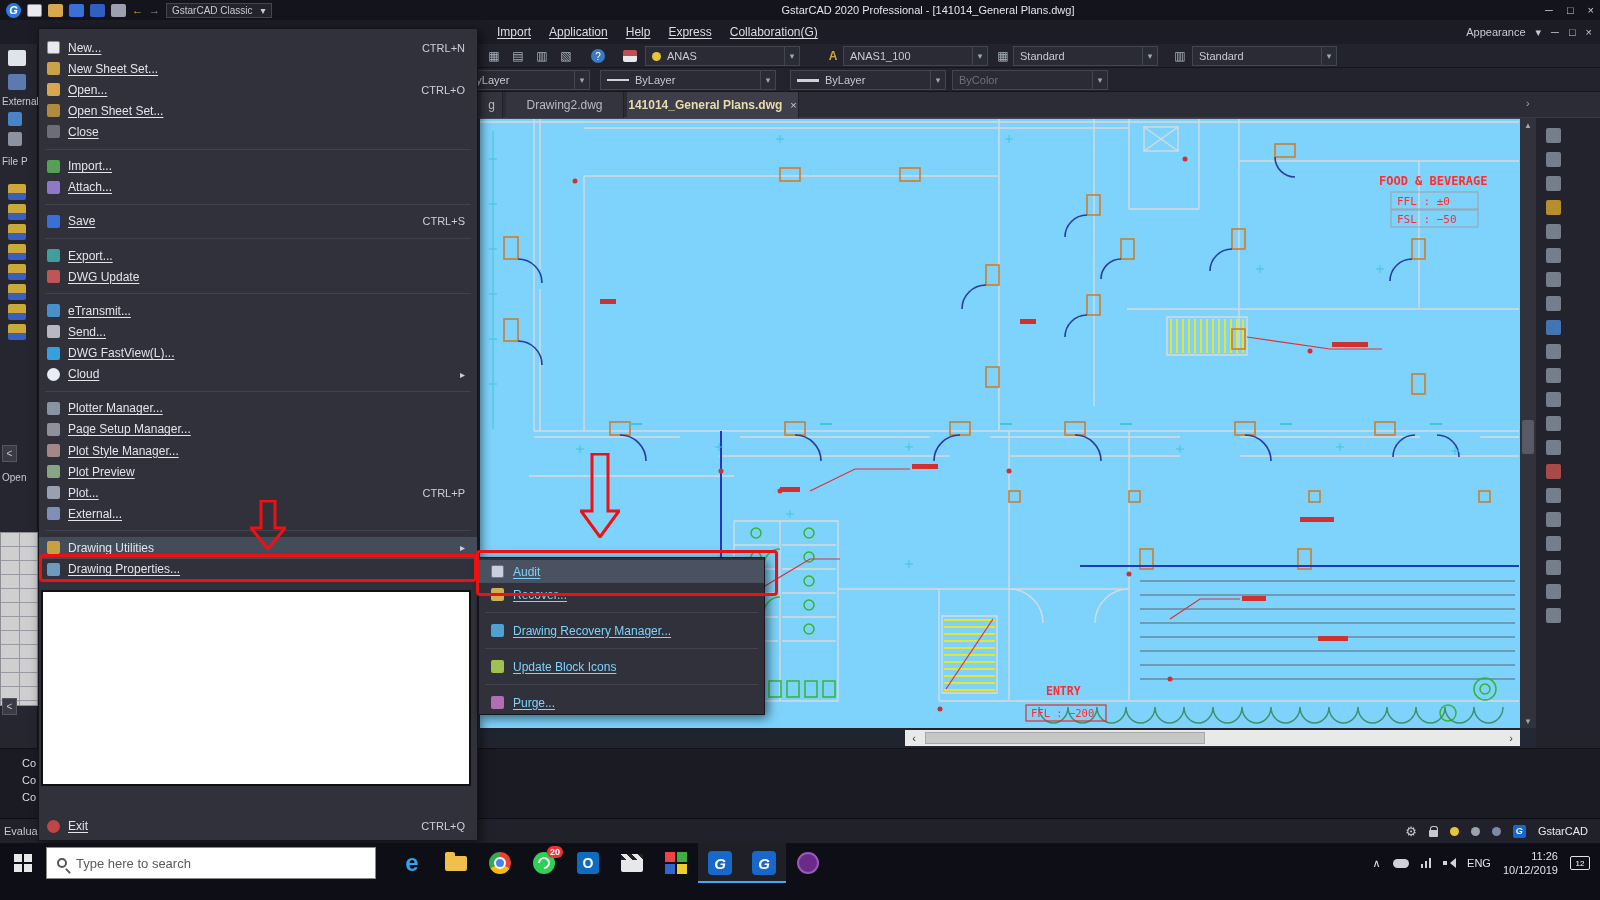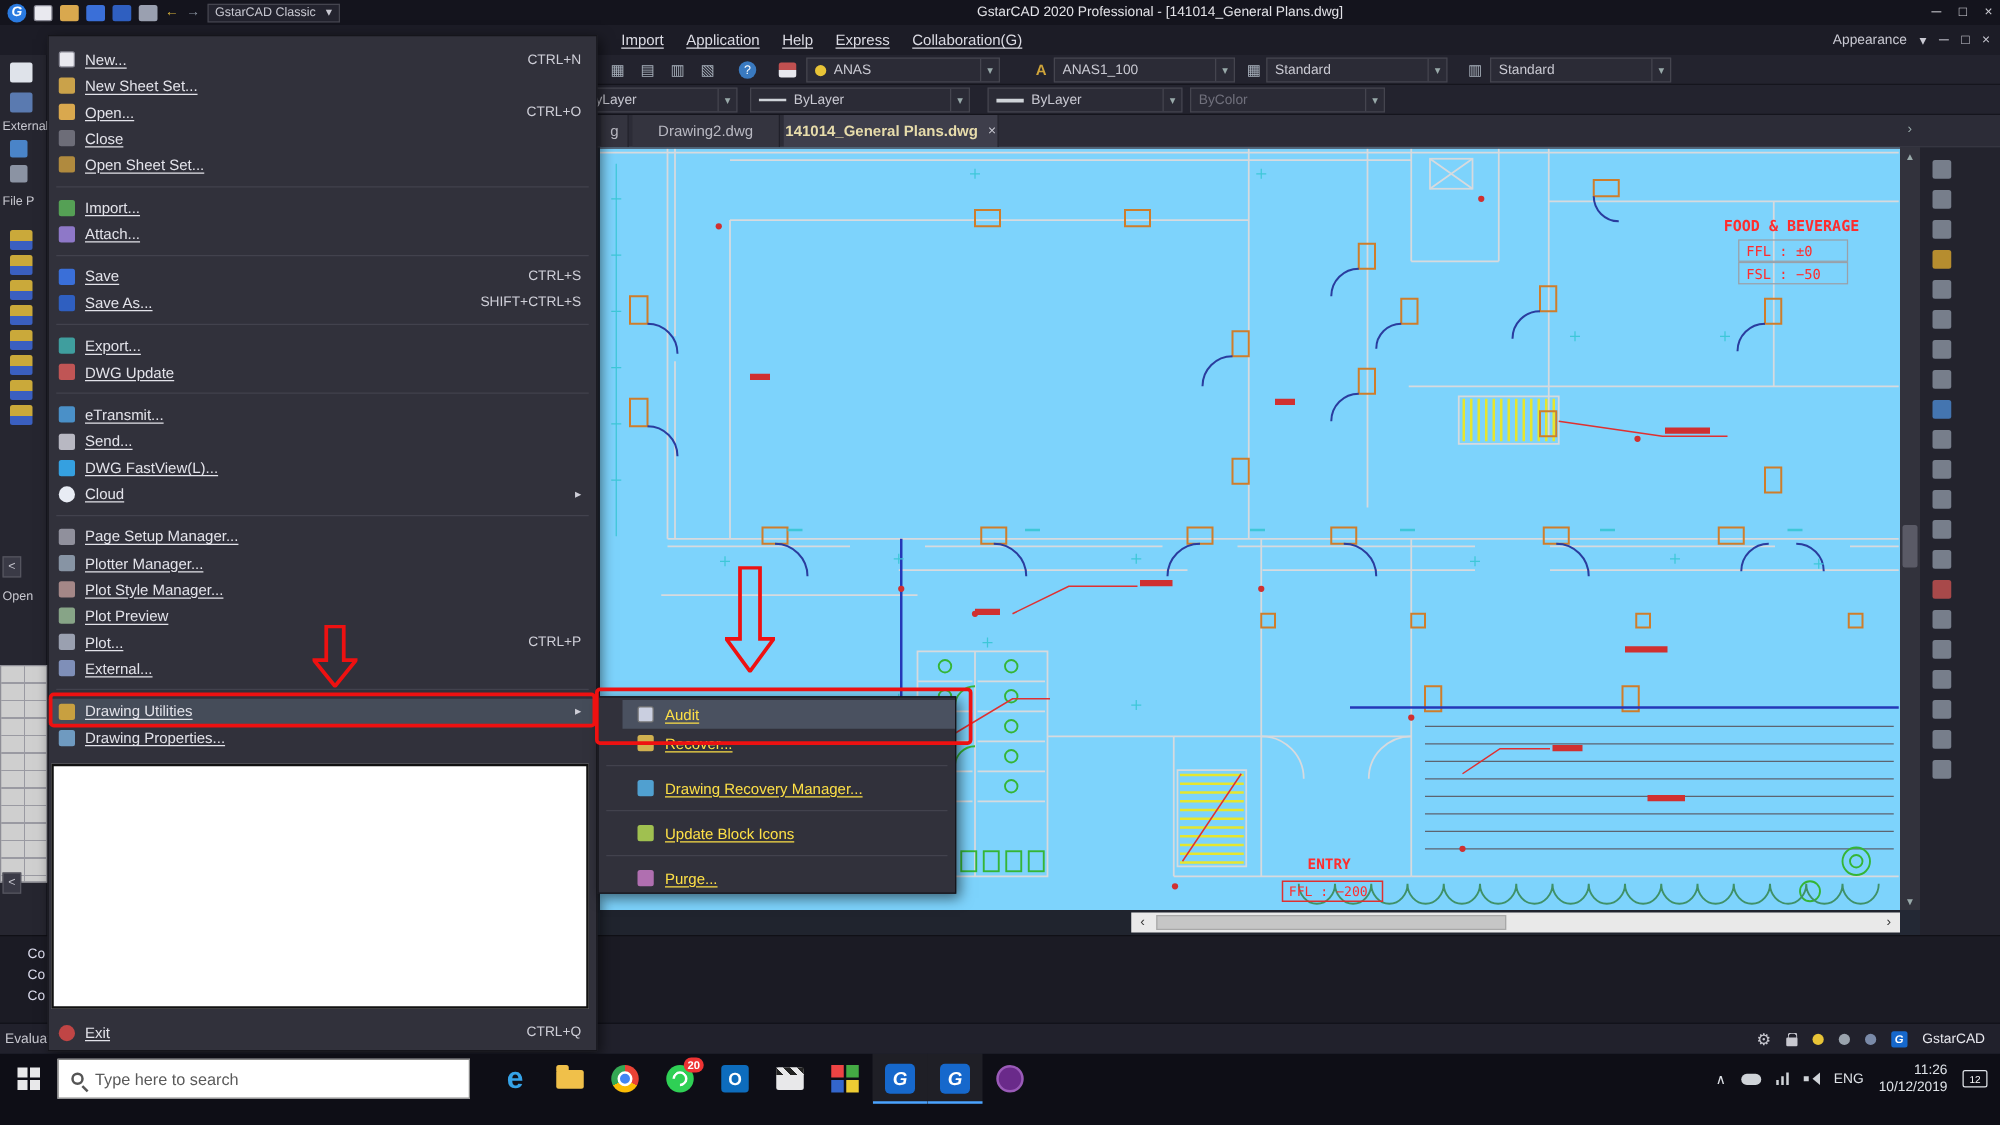--- a/index.html
+++ b/index.html
@@ -66,21 +66,21 @@
 .mi{width:13px;height:13px;border-radius:2px;flex:none;background:#7d8794;}
 .mlabel{text-decoration:underline;text-underline-offset:2px;white-space:nowrap;}
 .mshort{margin-left:auto;font-size:11px;color:#cfcfd8;}
 .marrow{margin-left:auto;color:#cfcfd8;font-size:10px;}
 .msep{height:13.1px;flex:none;display:flex;align-items:center;}
 .msep div{height:1px;background:#42424d;width:100%;margin:0 6px;}
 .blankpanel{margin:10px 6px 0 2px;height:196px;background:#fff;border:2px solid #111;flex:none;}
 .mspacer{flex:1;}
 
 .submenu{left:478px;top:557px;width:287px;height:158px;background:#31313b;border:1px solid #15151b;box-shadow:3px 3px 10px rgba(0,0,0,.55);z-index:45;padding-top:2px;}
-.srow{height:23px;display:flex;align-items:center;gap:9px;padding:0 12px;color:#fde047;font-size:12px;margin-left:19px;}
+.srow{height:23px;display:flex;align-items:center;gap:9px;padding:0 12px;color:#7dd3fc;font-size:12px;}
 .srow.sel{background:#4a5160;}
 .ssep{height:13px;display:flex;align-items:center;}
 .ssep div{height:1px;background:#42424d;width:100%;margin:0 6px;}
 
 .ic-new-file{background:#e9e9ef;border:1px solid #8a8a96;}
 .ic-sheet-set{background:#caa24a;}
 .ic-open-folder{background:#d9a84e;}
 .ic-open-sheet-set{background:#b08a3e;}
 .ic-close{background:#6d6d78;}
 .ic-import{background:#55a055;}
@@ -538,27 +538,27 @@
         <span class="mi ic-sheet-set"></span>
         <span class="mlabel">New Sheet Set...</span>
         <span class="mshort"></span>
       </div>
     <div class="mrow">
         <span class="mi ic-open-folder"></span>
         <span class="mlabel">Open...</span>
         <span class="mshort">CTRL+O</span>
       </div>
     <div class="mrow">
+        <span class="mi ic-open-sheet-set"></span>
+        <span class="mlabel">Open Sheet Set...</span>
+        <span class="mshort"></span>
+      </div>
+    <div class="mrow">
         <span class="mi ic-close"></span>
         <span class="mlabel">Close</span>
-        <span class="mshort"></span>
-      </div>
-    <div class="mrow">
-        <span class="mi ic-open-sheet-set"></span>
-        <span class="mlabel">Open Sheet Set...</span>
         <span class="mshort"></span>
       </div>
     <div class="msep">
         <div></div>
       </div>
     <div class="mrow">
         <span class="mi ic-import"></span>
         <span class="mlabel">Import...</span>
         <span class="mshort"></span>
       </div>
@@ -568,25 +568,20 @@
         <span class="mshort"></span>
       </div>
     <div class="msep">
         <div></div>
       </div>
     <div class="mrow">
         <span class="mi ic-save"></span>
         <span class="mlabel">Save</span>
         <span class="mshort">CTRL+S</span>
       </div>
-    <div class="mrow">
-        <span class="mi ic-save-as"></span>
-        <span class="mlabel">Save As...</span>
-        <span class="mshort">SHIFT+CTRL+S</span>
-      </div>
     <div class="msep">
         <div></div>
       </div>
     <div class="mrow">
         <span class="mi ic-export"></span>
         <span class="mlabel">Export...</span>
         <span class="mshort"></span>
       </div>
     <div class="mrow">
         <span class="mi ic-dwg-convert"></span>
@@ -613,27 +608,27 @@
       </div>
     <div class="mrow">
         <span class="mi ic-cloud"></span>
         <span class="mlabel">Cloud</span>
         <span class="marrow">▸</span>
       </div>
     <div class="msep">
         <div></div>
       </div>
     <div class="mrow">
+        <span class="mi ic-plotter"></span>
+        <span class="mlabel">Plotter Manager...</span>
+        <span class="mshort"></span>
+      </div>
+    <div class="mrow">
         <span class="mi ic-page-setup"></span>
         <span class="mlabel">Page Setup Manager...</span>
-        <span class="mshort"></span>
-      </div>
-    <div class="mrow">
-        <span class="mi ic-plotter"></span>
-        <span class="mlabel">Plotter Manager...</span>
         <span class="mshort"></span>
       </div>
     <div class="mrow">
         <span class="mi ic-plot-style"></span>
         <span class="mlabel">Plot Style Manager...</span>
         <span class="mshort"></span>
       </div>
     <div class="mrow">
         <span class="mi ic-plot-preview"></span>
         <span class="mlabel">Plot Preview</span>

